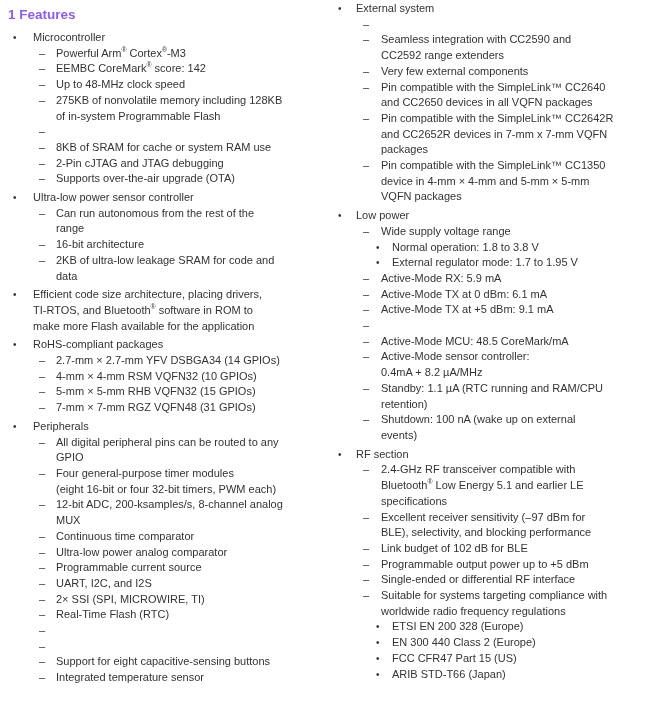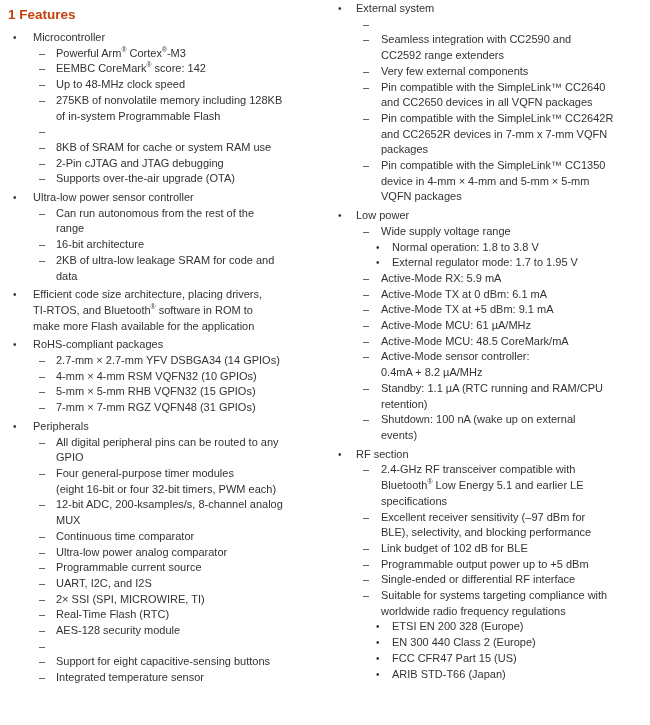--- a/index.html
+++ b/index.html
@@ -18,21 +18,21 @@
     width: 650px; height: 725px;
     background: #ffffff;
   }
   .col { position: absolute; top: 0; }
   .col-left  { left: 8px;   width: 318px; }
   .col-right { left: 337px; width: 312px; top: 1px; }
 
   .section-title {
     font-size: 13.5px;
     font-weight: bold;
-    color: #c2410c;
+    color: #8b5cf6;
     margin: 7px 0 8px 0;
     padding: 0;
   }
 
   .row {
     display: flex;
     align-items: flex-start;
     font-size: 11px;
     line-height: 15.7px;
   }
@@ -190,21 +190,20 @@
         <div class="row l2">
           <span class="marker">–</span>
           <div class="txt">2× SSI (SPI, MICROWIRE, TI)</div>
         </div>
         <div class="row l2">
           <span class="marker">–</span>
           <div class="txt">Real-Time Flash (RTC)</div>
         </div>
         <div class="row l2">
           <span class="marker">–</span>
-          <div class="txt">AES-128 security module</div>
         </div>
         <div class="row l2">
           <span class="marker">–</span>
         </div>
         <div class="row l2">
           <span class="marker">–</span>
           <div class="txt">Support for eight capacitive-sensing buttons</div>
         </div>
         <div class="row l2">
           <span class="marker">–</span>
@@ -270,21 +269,20 @@
         <div class="row l2">
           <span class="marker">–</span>
           <div class="txt">Active-Mode TX at 0 dBm: 6.1 mA</div>
         </div>
         <div class="row l2">
           <span class="marker">–</span>
           <div class="txt">Active-Mode TX at +5 dBm: 9.1 mA</div>
         </div>
         <div class="row l2">
           <span class="marker">–</span>
-          <div class="txt">Active-Mode MCU: 61 µA/MHz</div>
         </div>
         <div class="row l2">
           <span class="marker">–</span>
           <div class="txt">Active-Mode MCU: 48.5 CoreMark/mA</div>
         </div>
         <div class="row l2">
           <span class="marker">–</span>
           <div class="txt">Active-Mode sensor controller:
 0.4mA + 8.2 µA/MHz</div>
         </div>

